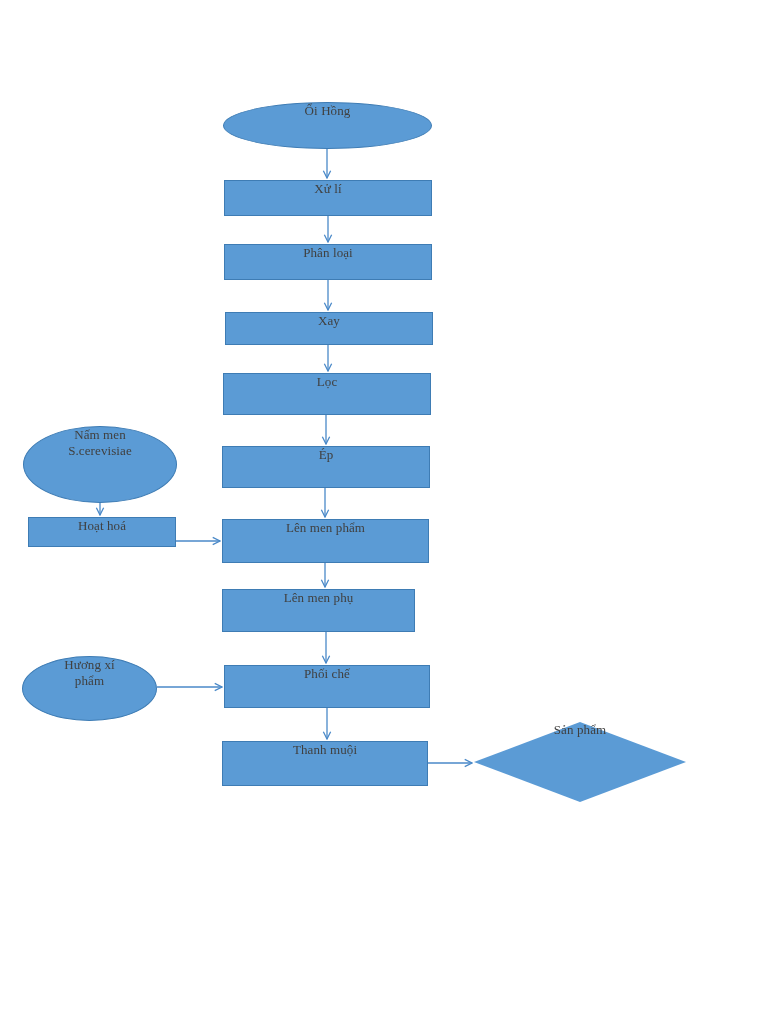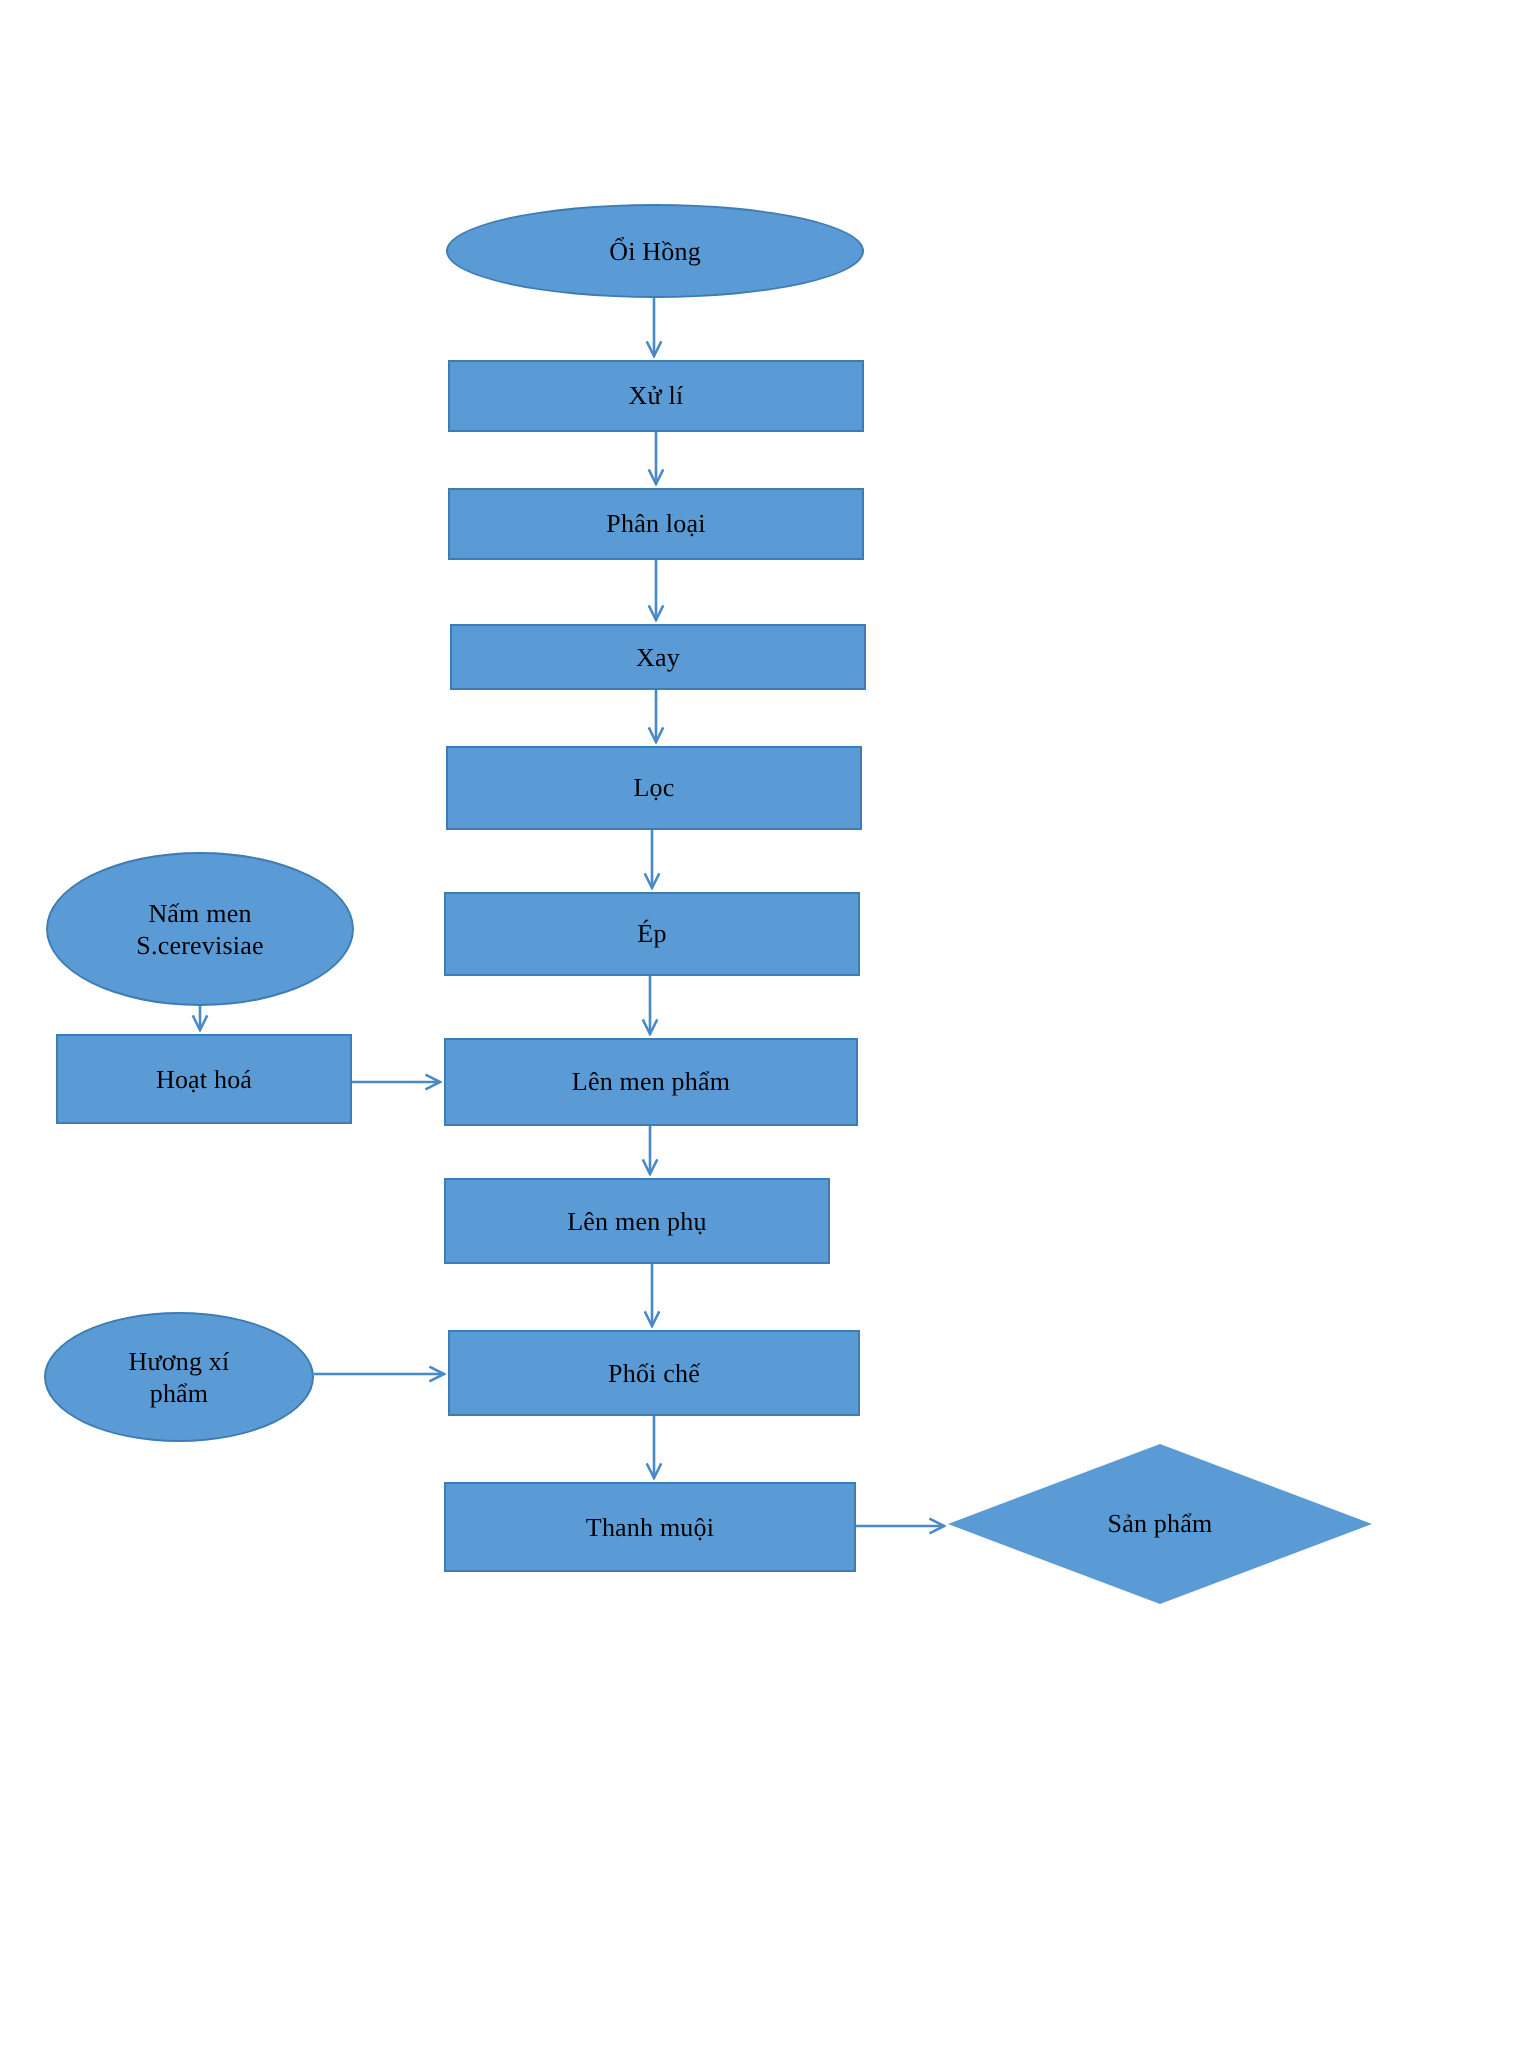--- a/index.html
+++ b/index.html
@@ -19,24 +19,24 @@
   }
   #edge-layer {
     position: absolute;
     left: 0; top: 0;
     width: 768px; height: 1024px;
     pointer-events: none;
   }
   .node {
     position: absolute;
     display: flex;
-    align-items: center;
+    align-items: flex-start;
     justify-content: center;
     text-align: center;
-    color: #000000;
+    color: #404040;
     font-size: 13px;
     line-height: 1.22;
     letter-spacing: .1px;
     white-space: pre-line;
     z-index: 2;
   }
   .node.process {
     background: #5B9BD5;
     border: 1px solid #3E7CB4;
   }
@@ -89,21 +89,21 @@
 
   <div id="node-layer">
       <div class="node terminator" style="left: 223px; top: 102px; width: 209px; height: 47px; background: rgb(91, 155, 213); border-color: rgb(62, 124, 180);"><span style="white-space: pre-line;">Ổi Hồng</span></div>
       <div class="node process" style="left: 224px; top: 180px; width: 208px; height: 36px; background: rgb(91, 155, 213); border-color: rgb(62, 124, 180);"><span style="white-space: pre-line;">Xử lí</span></div>
       <div class="node process" style="left: 224px; top: 244px; width: 208px; height: 36px; background: rgb(91, 155, 213); border-color: rgb(62, 124, 180);"><span style="white-space: pre-line;">Phân loại</span></div>
       <div class="node process" style="left: 225px; top: 312px; width: 208px; height: 33px; background: rgb(91, 155, 213); border-color: rgb(62, 124, 180);"><span style="white-space: pre-line;">Xay</span></div>
       <div class="node process" style="left: 223px; top: 373px; width: 208px; height: 42px; background: rgb(91, 155, 213); border-color: rgb(62, 124, 180);"><span style="white-space: pre-line;">Lọc</span></div>
       <div class="node process" style="left: 222px; top: 446px; width: 208px; height: 42px; background: rgb(91, 155, 213); border-color: rgb(62, 124, 180);"><span style="white-space: pre-line;">Ép</span></div>
       <div class="node terminator" style="left: 23px; top: 426px; width: 154px; height: 77px; background: rgb(91, 155, 213); border-color: rgb(62, 124, 180);"><span style="white-space: pre-line;">Nấm men
 S.cerevisiae</span></div>
-      <div class="node process" style="left: 28px; top: 517px; width: 148px; height: 45px; background: rgb(91, 155, 213); border-color: rgb(62, 124, 180);"><span style="white-space: pre-line;">Hoạt hoá</span></div>
+      <div class="node process" style="left: 28px; top: 517px; width: 148px; height: 30px; background: rgb(91, 155, 213); border-color: rgb(62, 124, 180);"><span style="white-space: pre-line;">Hoạt hoá</span></div>
       <div class="node process" style="left: 222px; top: 519px; width: 207px; height: 44px; background: rgb(91, 155, 213); border-color: rgb(62, 124, 180);"><span style="white-space: pre-line;">Lên men phẩm</span></div>
       <div class="node process" style="left: 222px; top: 589px; width: 193px; height: 43px; background: rgb(91, 155, 213); border-color: rgb(62, 124, 180);"><span style="white-space: pre-line;">Lên men phụ</span></div>
       <div class="node terminator" style="left: 22px; top: 656px; width: 135px; height: 65px; background: rgb(91, 155, 213); border-color: rgb(62, 124, 180);"><span style="white-space: pre-line;">Hương xí
 phẩm</span></div>
       <div class="node process" style="left: 224px; top: 665px; width: 206px; height: 43px; background: rgb(91, 155, 213); border-color: rgb(62, 124, 180);"><span style="white-space: pre-line;">Phối chế</span></div>
       <div class="node process" style="left: 222px; top: 741px; width: 206px; height: 45px; background: rgb(91, 155, 213); border-color: rgb(62, 124, 180);"><span style="white-space: pre-line;">Thanh muội</span></div>
       <div class="node decision" style="left: 474px; top: 722px; width: 212px; height: 80px;"><div class="dia-shape" style="background: rgb(91, 155, 213);"></div><span class="dia-label">Sản phẩm</span></div>
     </div>
 
 </div>

